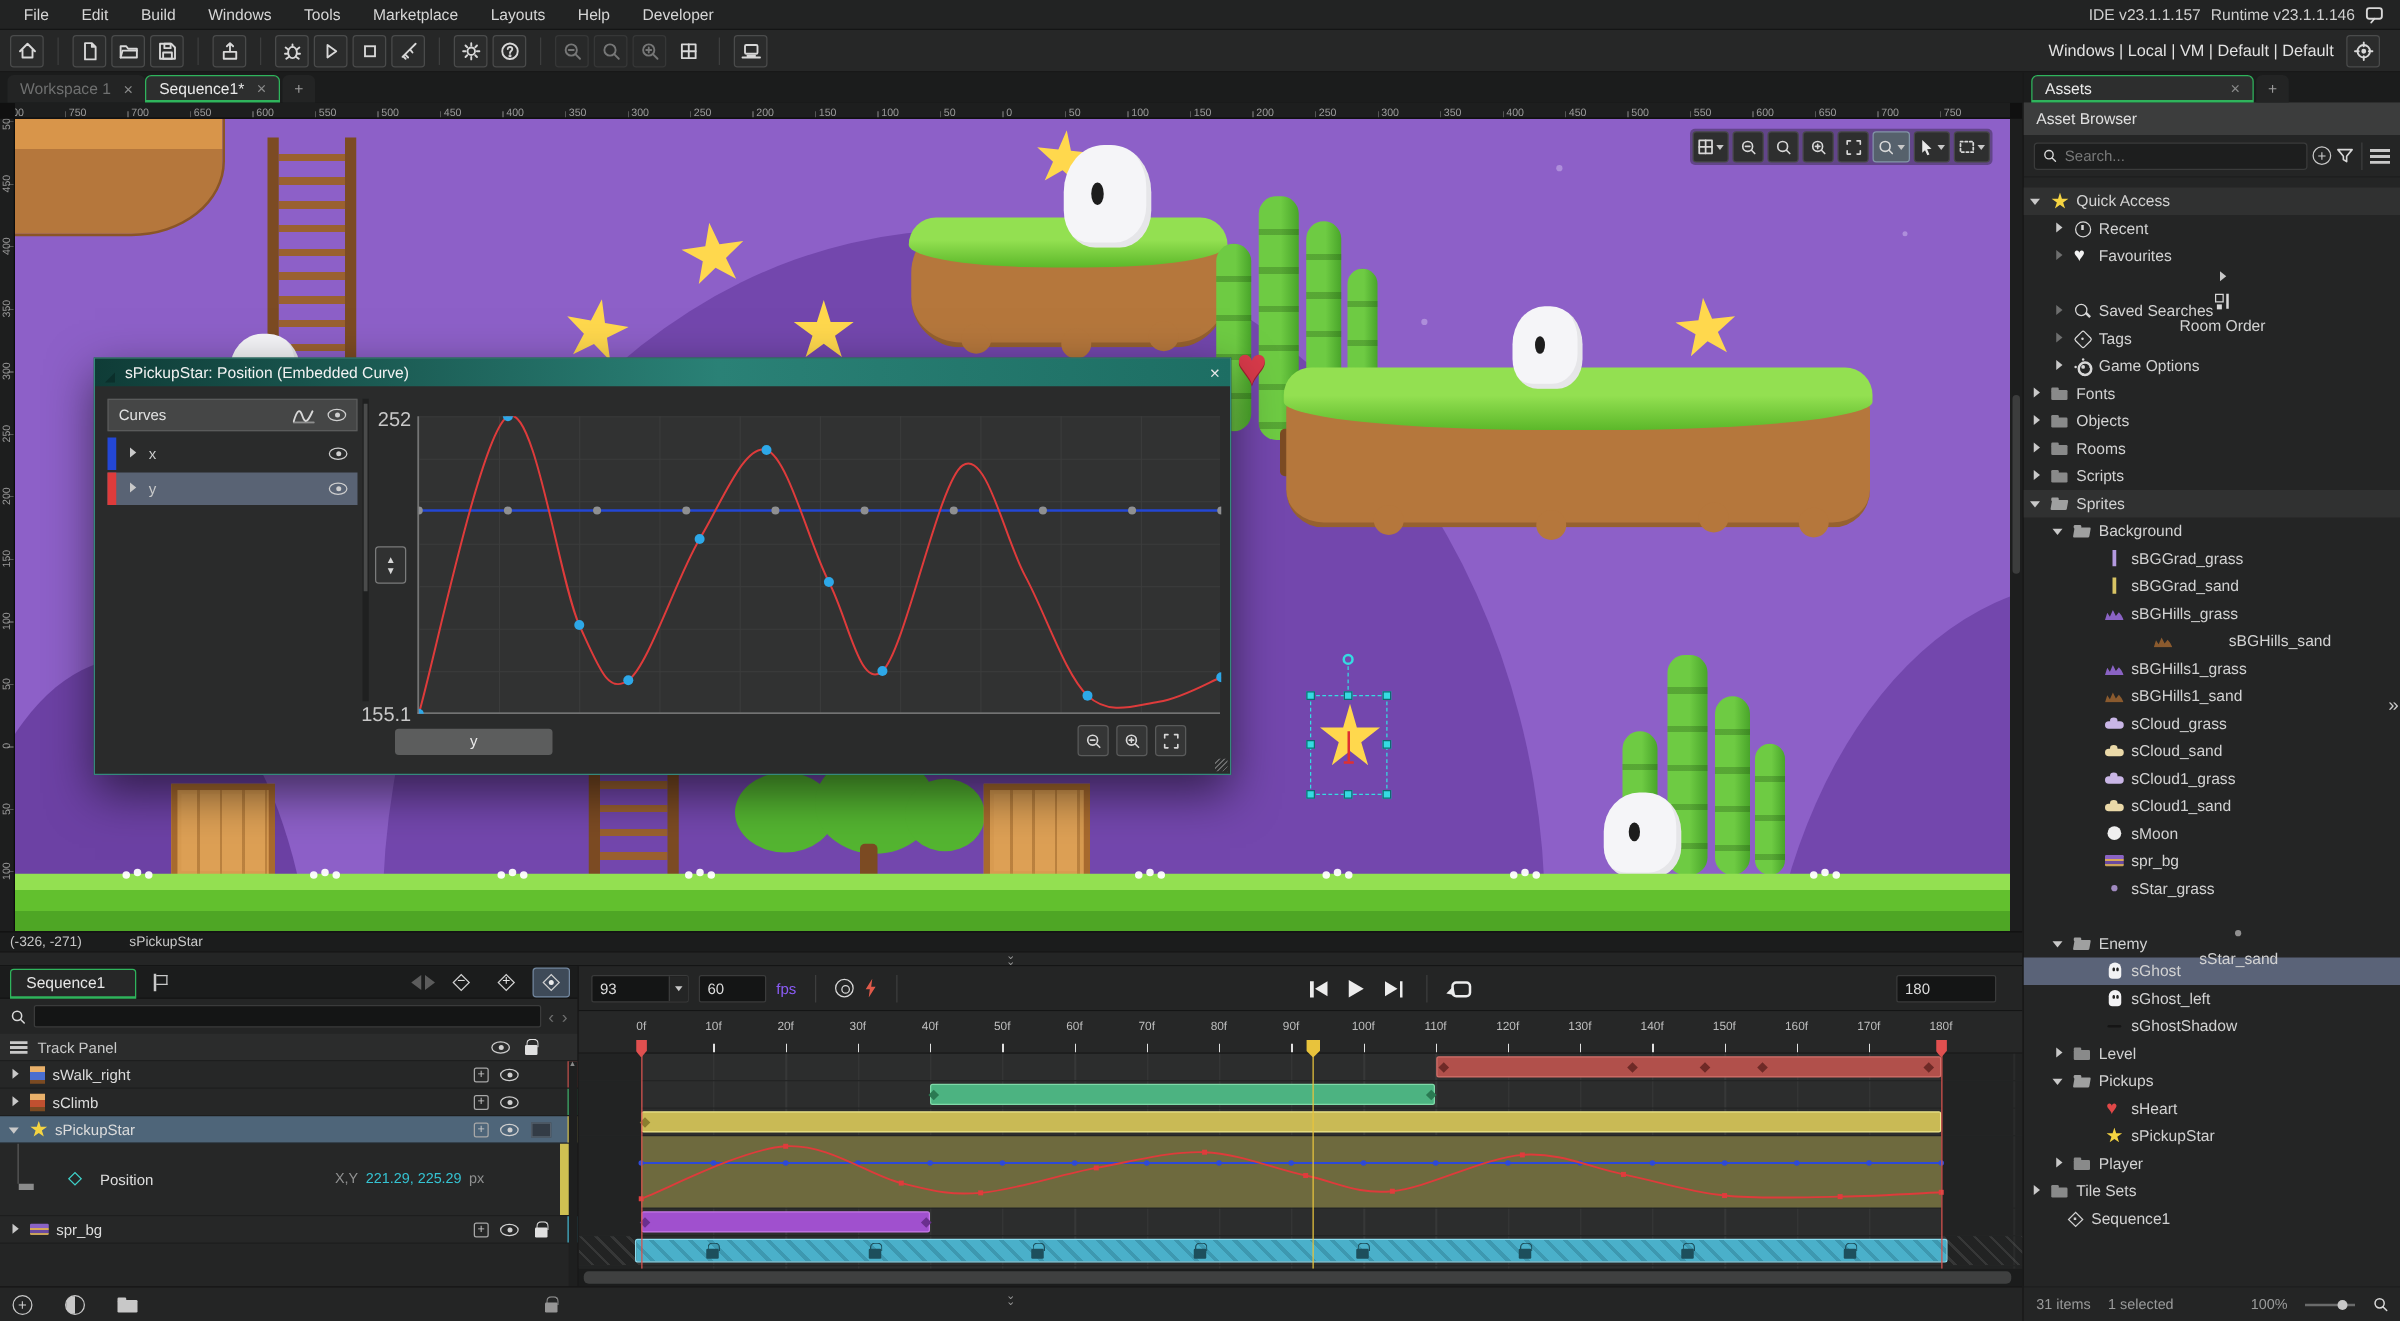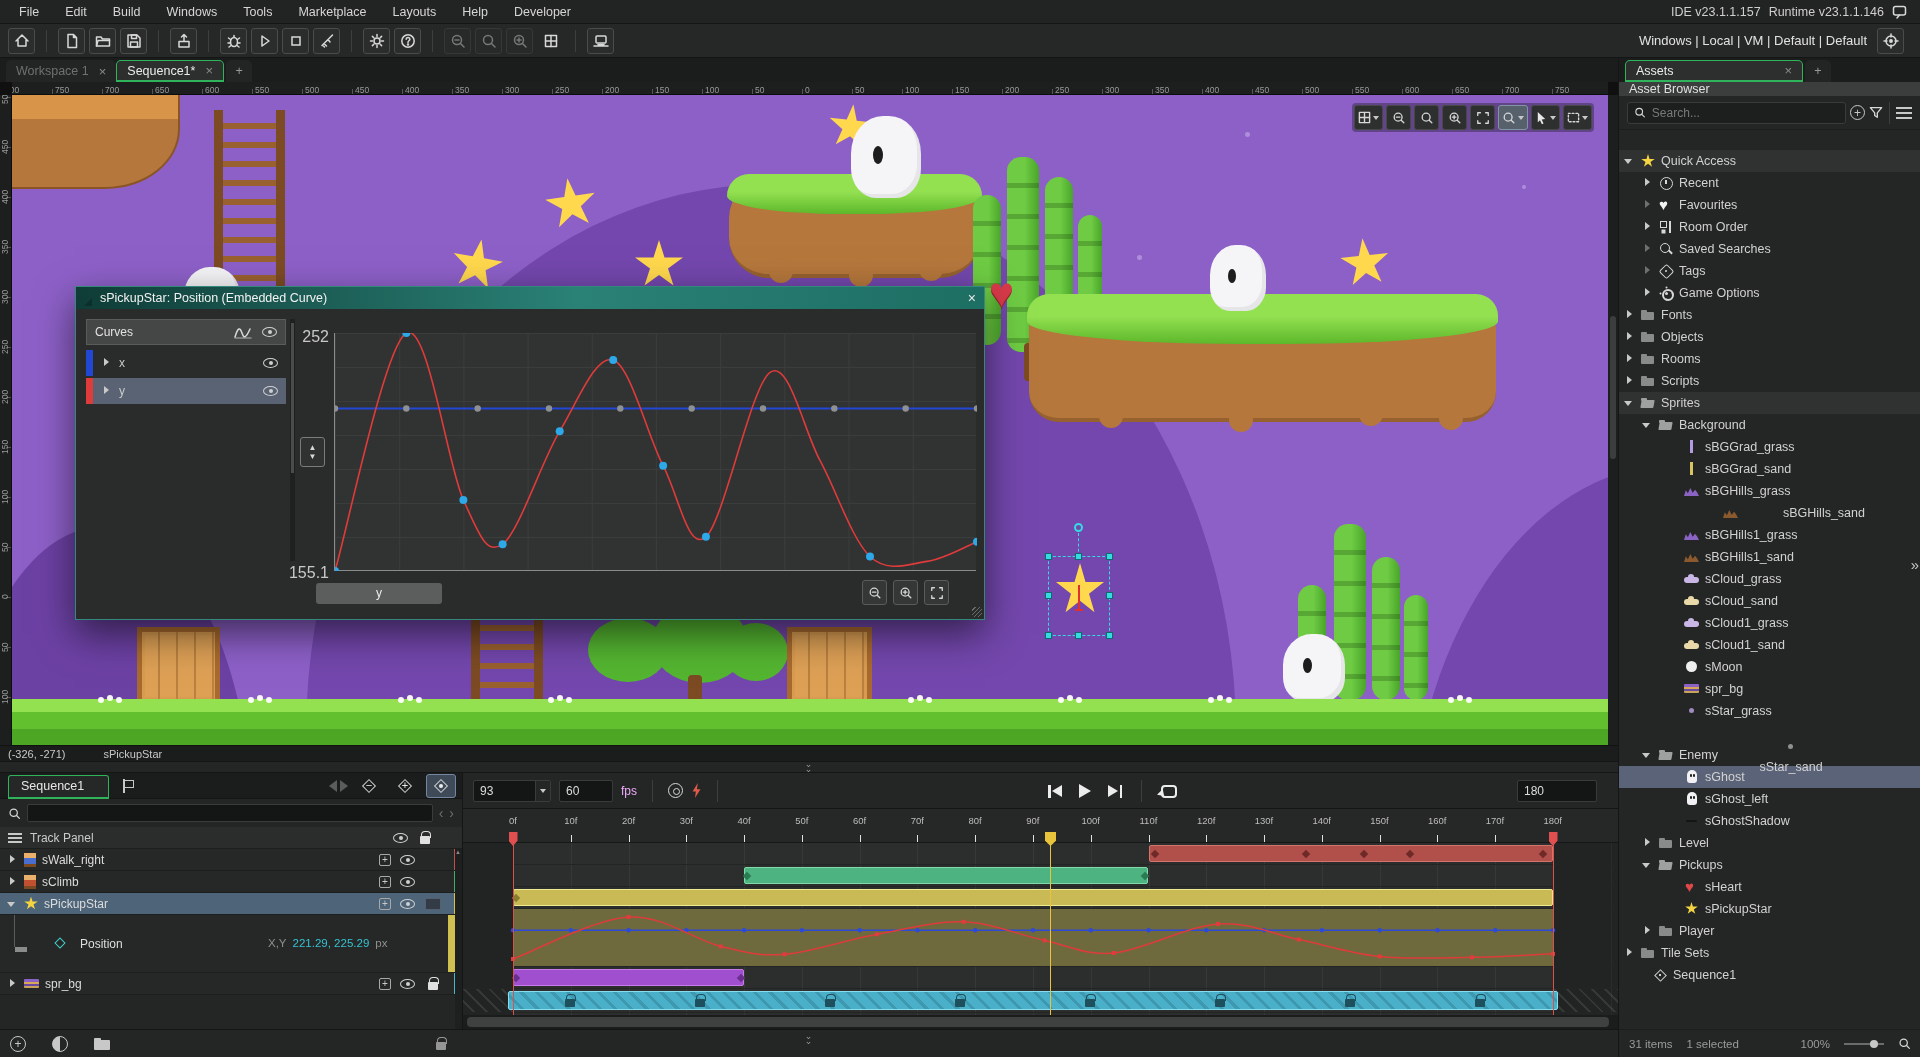--- a/index.html
+++ b/index.html
@@ -213,21 +213,21 @@
 .arr-closed::before{content:"";position:absolute;left:4px;top:1px;border-top:4.5px solid transparent;border-bottom:4.5px solid transparent;border-left:5.5px solid #c9c9c9}
 .arr-dim::before{content:"";position:absolute;left:4px;top:1px;border-top:4.5px solid transparent;border-bottom:4.5px solid transparent;border-left:5.5px solid #6e6f6f}
 .mini-star{width:14px;height:14px;background:#f5d442;flex:none;
   clip-path:polygon(50% 0%,61% 35%,98% 35%,68% 57%,79% 91%,50% 70%,21% 91%,32% 57%,2% 35%,39% 35%)}
 .spr-ico{width:12px;height:14px;flex:none;background:linear-gradient(180deg,#e8b06a 0 5px,#4a6ed0 5px 11px,#7a4a22 11px)}
 .thumb-ico{width:15px;height:9px;flex:none;border-radius:1px;background:linear-gradient(180deg,#8a63c4 0 3px,#d8a858 3px 5px,#6a4aa0 5px 7px,#caa35a 7px)}
 
 
 .sidebar{position:absolute;left:1618px;top:58px;width:302px;height:999px;background:#242525;border-left:1px solid #141515;z-index:30}
 .sb-tabs{height:24px;background:#1b1c1c;display:flex;align-items:flex-end;padding-left:6px}
-.sb-header{height:14px;background:#3c3d3d;display:flex;align-items:center;padding:0 10px;color:#e0e0e0;font-size:12.5px}
+.sb-header{height:26px;background:#3c3d3d;display:flex;align-items:center;padding:0 10px;color:#e0e0e0;font-size:12.5px}
 .sb-search{height:34px;display:flex;align-items:center;gap:4px;padding:0 8px;border-bottom:1px solid #1d1e1e}
 .sb-search .inp{flex:1;height:22px;background:#1d1e1e;border:1px solid #3a3b3b;border-radius:3px;display:flex;align-items:center;gap:6px;padding:0 6px}
 .sb-search input{background:transparent;border:none;outline:none;color:#ddd;font-size:12px;width:100%}
 .sb-search input::placeholder{color:#787979}
 .tree{position:absolute;left:0;top:92px;width:302px}
 .trow{height:22px;display:flex;align-items:center;gap:5px;padding-right:6px}
 .trow.hl{background:#303131}
 .trow.sel{background:#5a6378}
 .trow .tlabel{font-size:12.5px;color:#d2d2d2;white-space:nowrap}
 .icn{width:16px;height:16px;position:relative;flex:none}
@@ -790,21 +790,21 @@
       </div>
       <div class="tscroll"></div>
     </div>
 
     <div class="tlside">
       <div class="ctrl-row">
         <span class="spinwrap"><input class="numin" style="width: 78px; padding-right: 18px;" value="93"><span class="sp">
               <span class="caret"></span>
             </span></span>
         <input class="numin" style="width: 54px;" value="60">
-        <span style="color:#f0abfc">fps</span>
+        <span style="color:#8b5cf6">fps</span>
         <span class="tsep"></span>
         <span class="t-rec"></span>
         <span class="t-bolt"></span>
         <span class="tsep"></span>
         <div class="transport">
           <span class="tp-skipl"></span>
           <span class="tp-play"></span>
           <span class="tp-skipr"></span>
           <span class="tsep" style="margin:0 2px"></span>
           <span class="tp-loop"></span>
@@ -961,21 +961,21 @@
         <div class="trow" style="padding-left: 22px;">
           <span class="arr arr-closed"></span>
           <span class="icn icn-clock"></span>
           <span class="tlabel">Recent</span>
         </div>
         <div class="trow" style="padding-left: 22px;">
           <span class="arr arr-dim"></span>
           <span class="icn icn-heart"></span>
           <span class="tlabel">Favourites</span>
         </div>
-        <div class="trow" style="padding-left: 22px;">
+        <div class="trow" style="padding-left: 22px; flex-direction: column;">
           <span class="arr arr-closed"></span>
           <span class="icn icn-roomorder"></span>
           <span class="tlabel">Room Order</span>
         </div>
         <div class="trow" style="padding-left: 22px;">
           <span class="arr arr-dim"></span>
           <span class="icn icn-searchi"></span>
           <span class="tlabel">Saved Searches</span>
         </div>
         <div class="trow" style="padding-left: 22px;">

